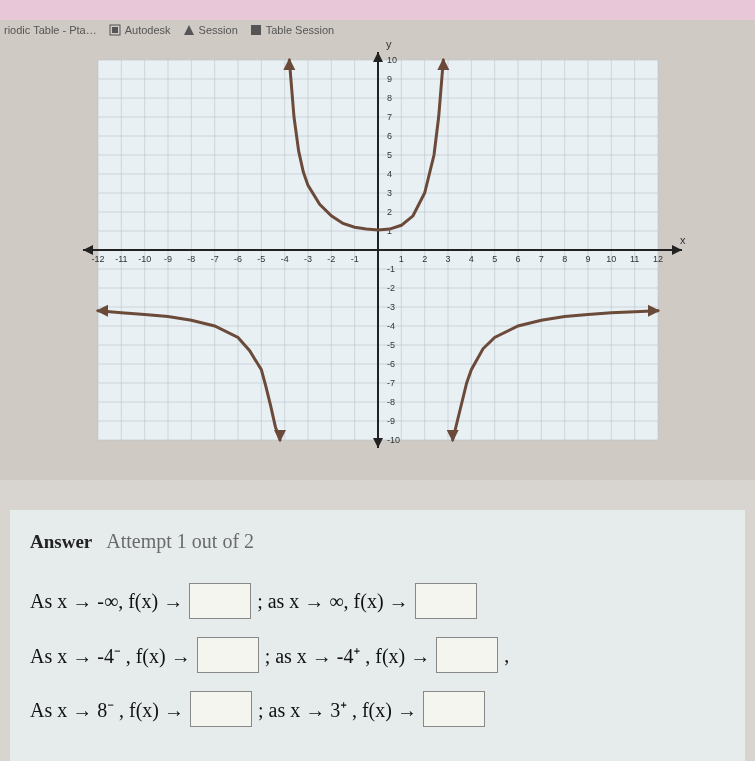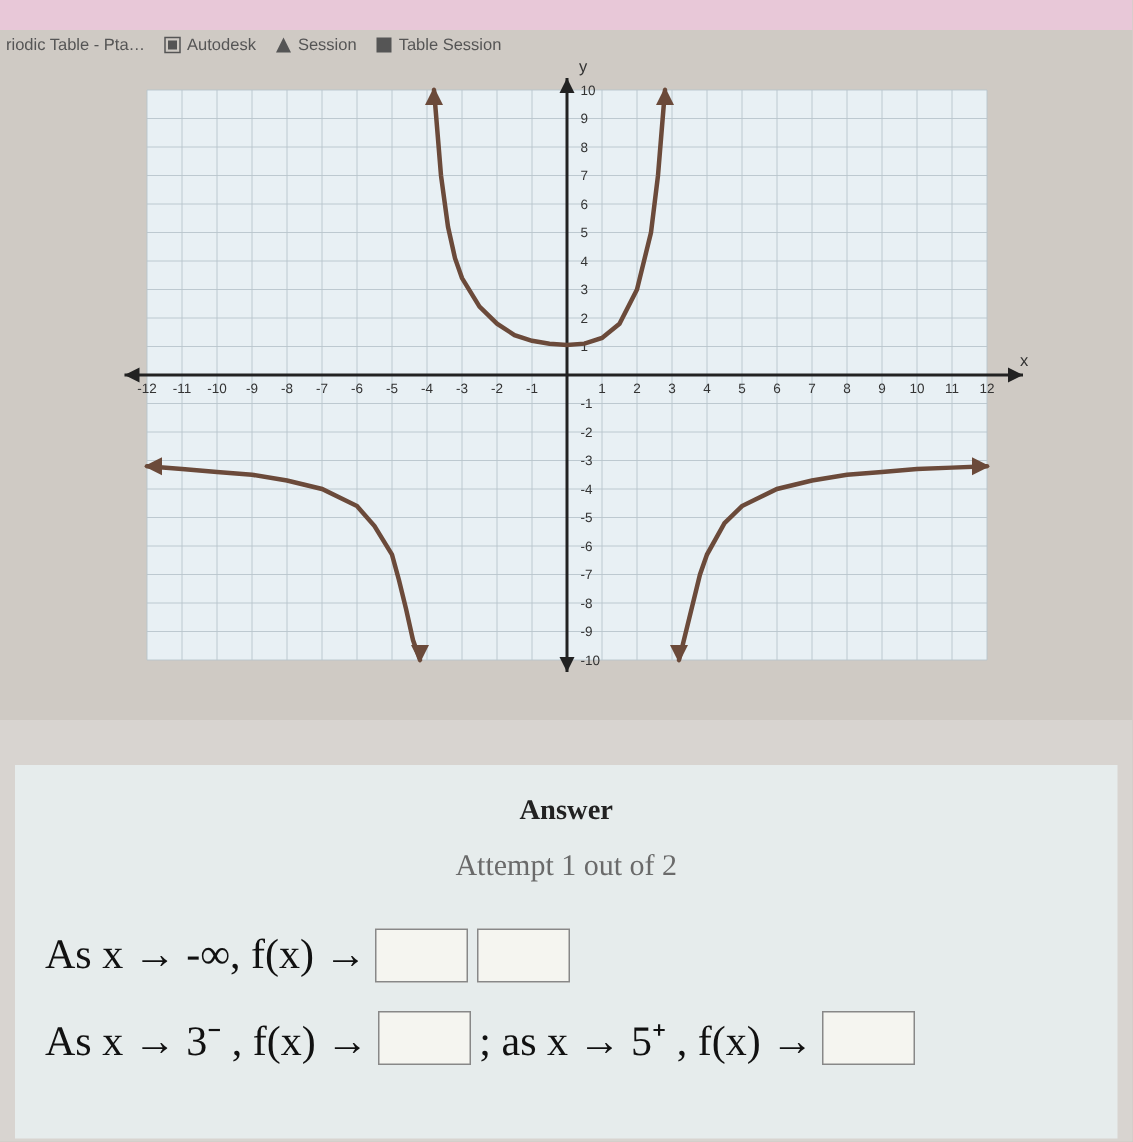--- a/index.html
+++ b/index.html
@@ -28,30 +28,30 @@
     padding: 10px 0;
     display: flex;
     justify-content: center;
   }
   svg.plot { display: block; background: transparent; }
   .answer-panel {
     background: #e6ecec;
     margin: 30px 10px 10px 10px;
     padding: 20px 20px 30px 20px;
   }
-  .answer-header { display: flex; align-items: center; gap: 14px; margin-bottom: 30px; flex-direction: column; }
+  .answer-header { display: flex; align-items: flex-end; gap: 14px; margin-bottom: 30px; }
   .answer-title { font-weight: bold; font-size: 19px; color: #222; }
   .attempt { font-size: 20px; color: #6a6a6a; }
   .limit-row {
     display: flex;
     align-items: center;
     flex-wrap: wrap;
     gap: 6px;
     margin-bottom: 18px;
-    font-size: 28px;
+    font-size: 20px;
     color: #111;
   }
   .limit-row .blank {
     width: 62px;
     height: 36px;
     border: 1px solid #888;
     background: #f5f5f0;
     display: inline-block;
   }
   .limit-row .text { white-space: nowrap; }
@@ -207,23 +207,31 @@
 
 <div class="answer-panel">
   <div class="answer-header">
     <span class="answer-title">Answer</span>
     <span class="attempt">Attempt 1 out of 2</span>
   </div>
 
   <div class="limit-row">
     <span class="text">As x → -∞, f(x) →</span>
     <span class="blank"></span>
-    <span class="blank"></span>
-  </div>
-
+    <span class="text">; as x → ∞, f(x) →</span>
+    <span class="blank"></span>
+  </div>
 
   <div class="limit-row">
-    <span class="text">As x → 3⁻ , f(x) →</span>
-    <span class="blank"></span>
-    <span class="text">; as x → 5⁺ , f(x) →</span>
+    <span class="text">As x → -4⁻ , f(x) →</span>
+    <span class="blank"></span>
+    <span class="text">; as x → -4⁺ , f(x) →</span>
+    <span class="blank"></span>
+    <span class="text">,</span>
+  </div>
+
+  <div class="limit-row">
+    <span class="text">As x → 8⁻ , f(x) →</span>
+    <span class="blank"></span>
+    <span class="text">; as x → 3⁺ , f(x) →</span>
     <span class="blank"></span>
   </div>
 </div>
 
 </body></html>

